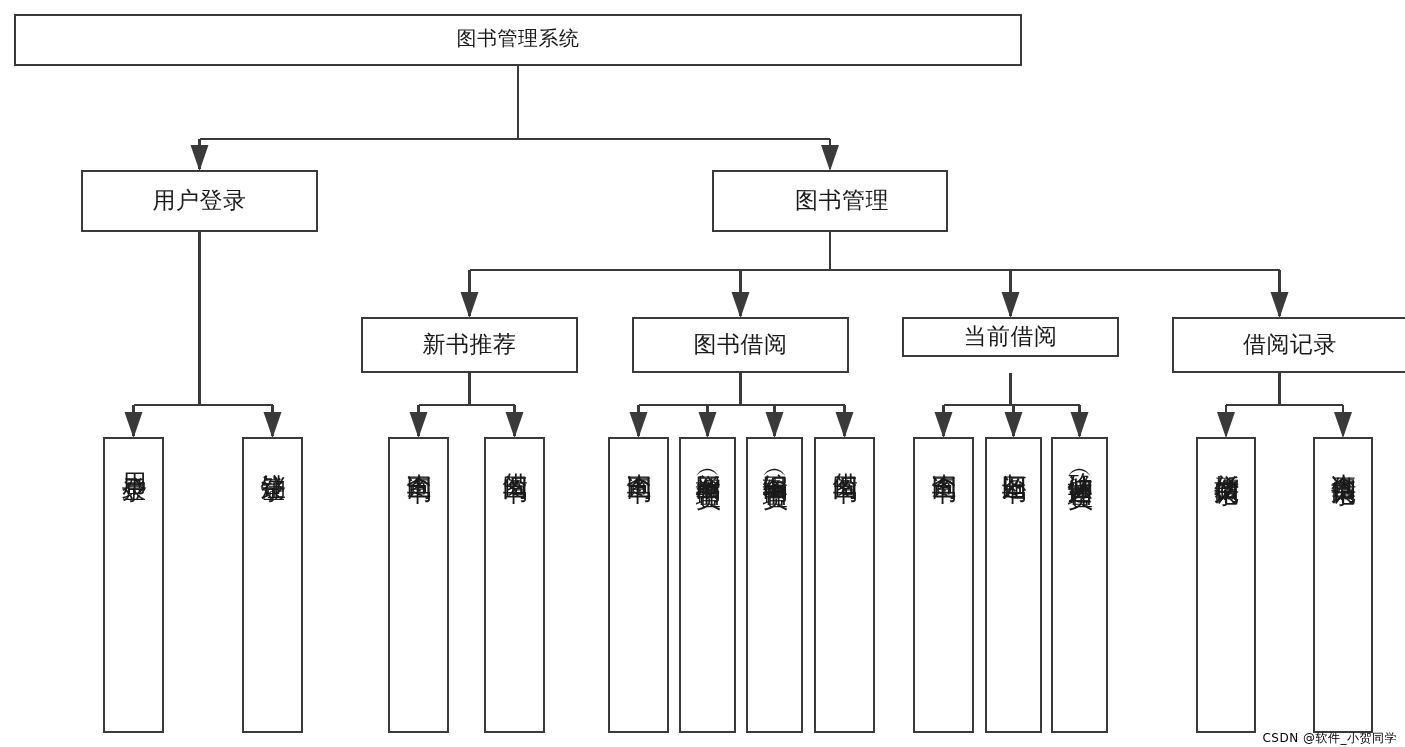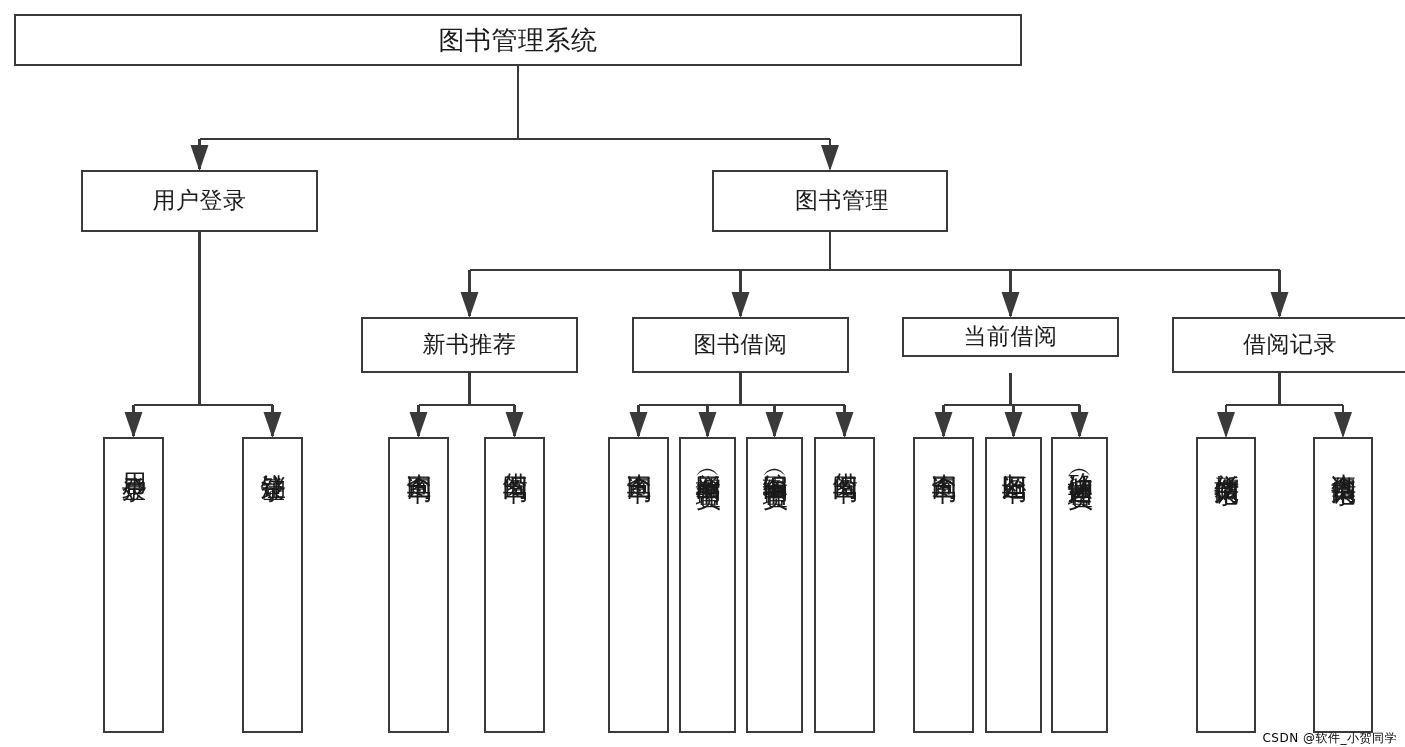--- a/index.html
+++ b/index.html
@@ -41,21 +41,22 @@
     text-align: center;
     line-height: 1.18;
     letter-spacing: 0.5px;
   }
   
   .node.horiz .label {
     writing-mode: horizontal-tb;
     font-size: 23px;
   }
   .node.root .label {
-    font-size: 26px;
+    font-size: 20px;
+    font-family: Liberation Mono, monospace;
   }
   
   .node.vert {
     align-items: flex-start;
     justify-content: center;
     padding-top: 14px;
   }
   .node.vert .label {
     writing-mode: vertical-rl;
     text-orientation: upright;

